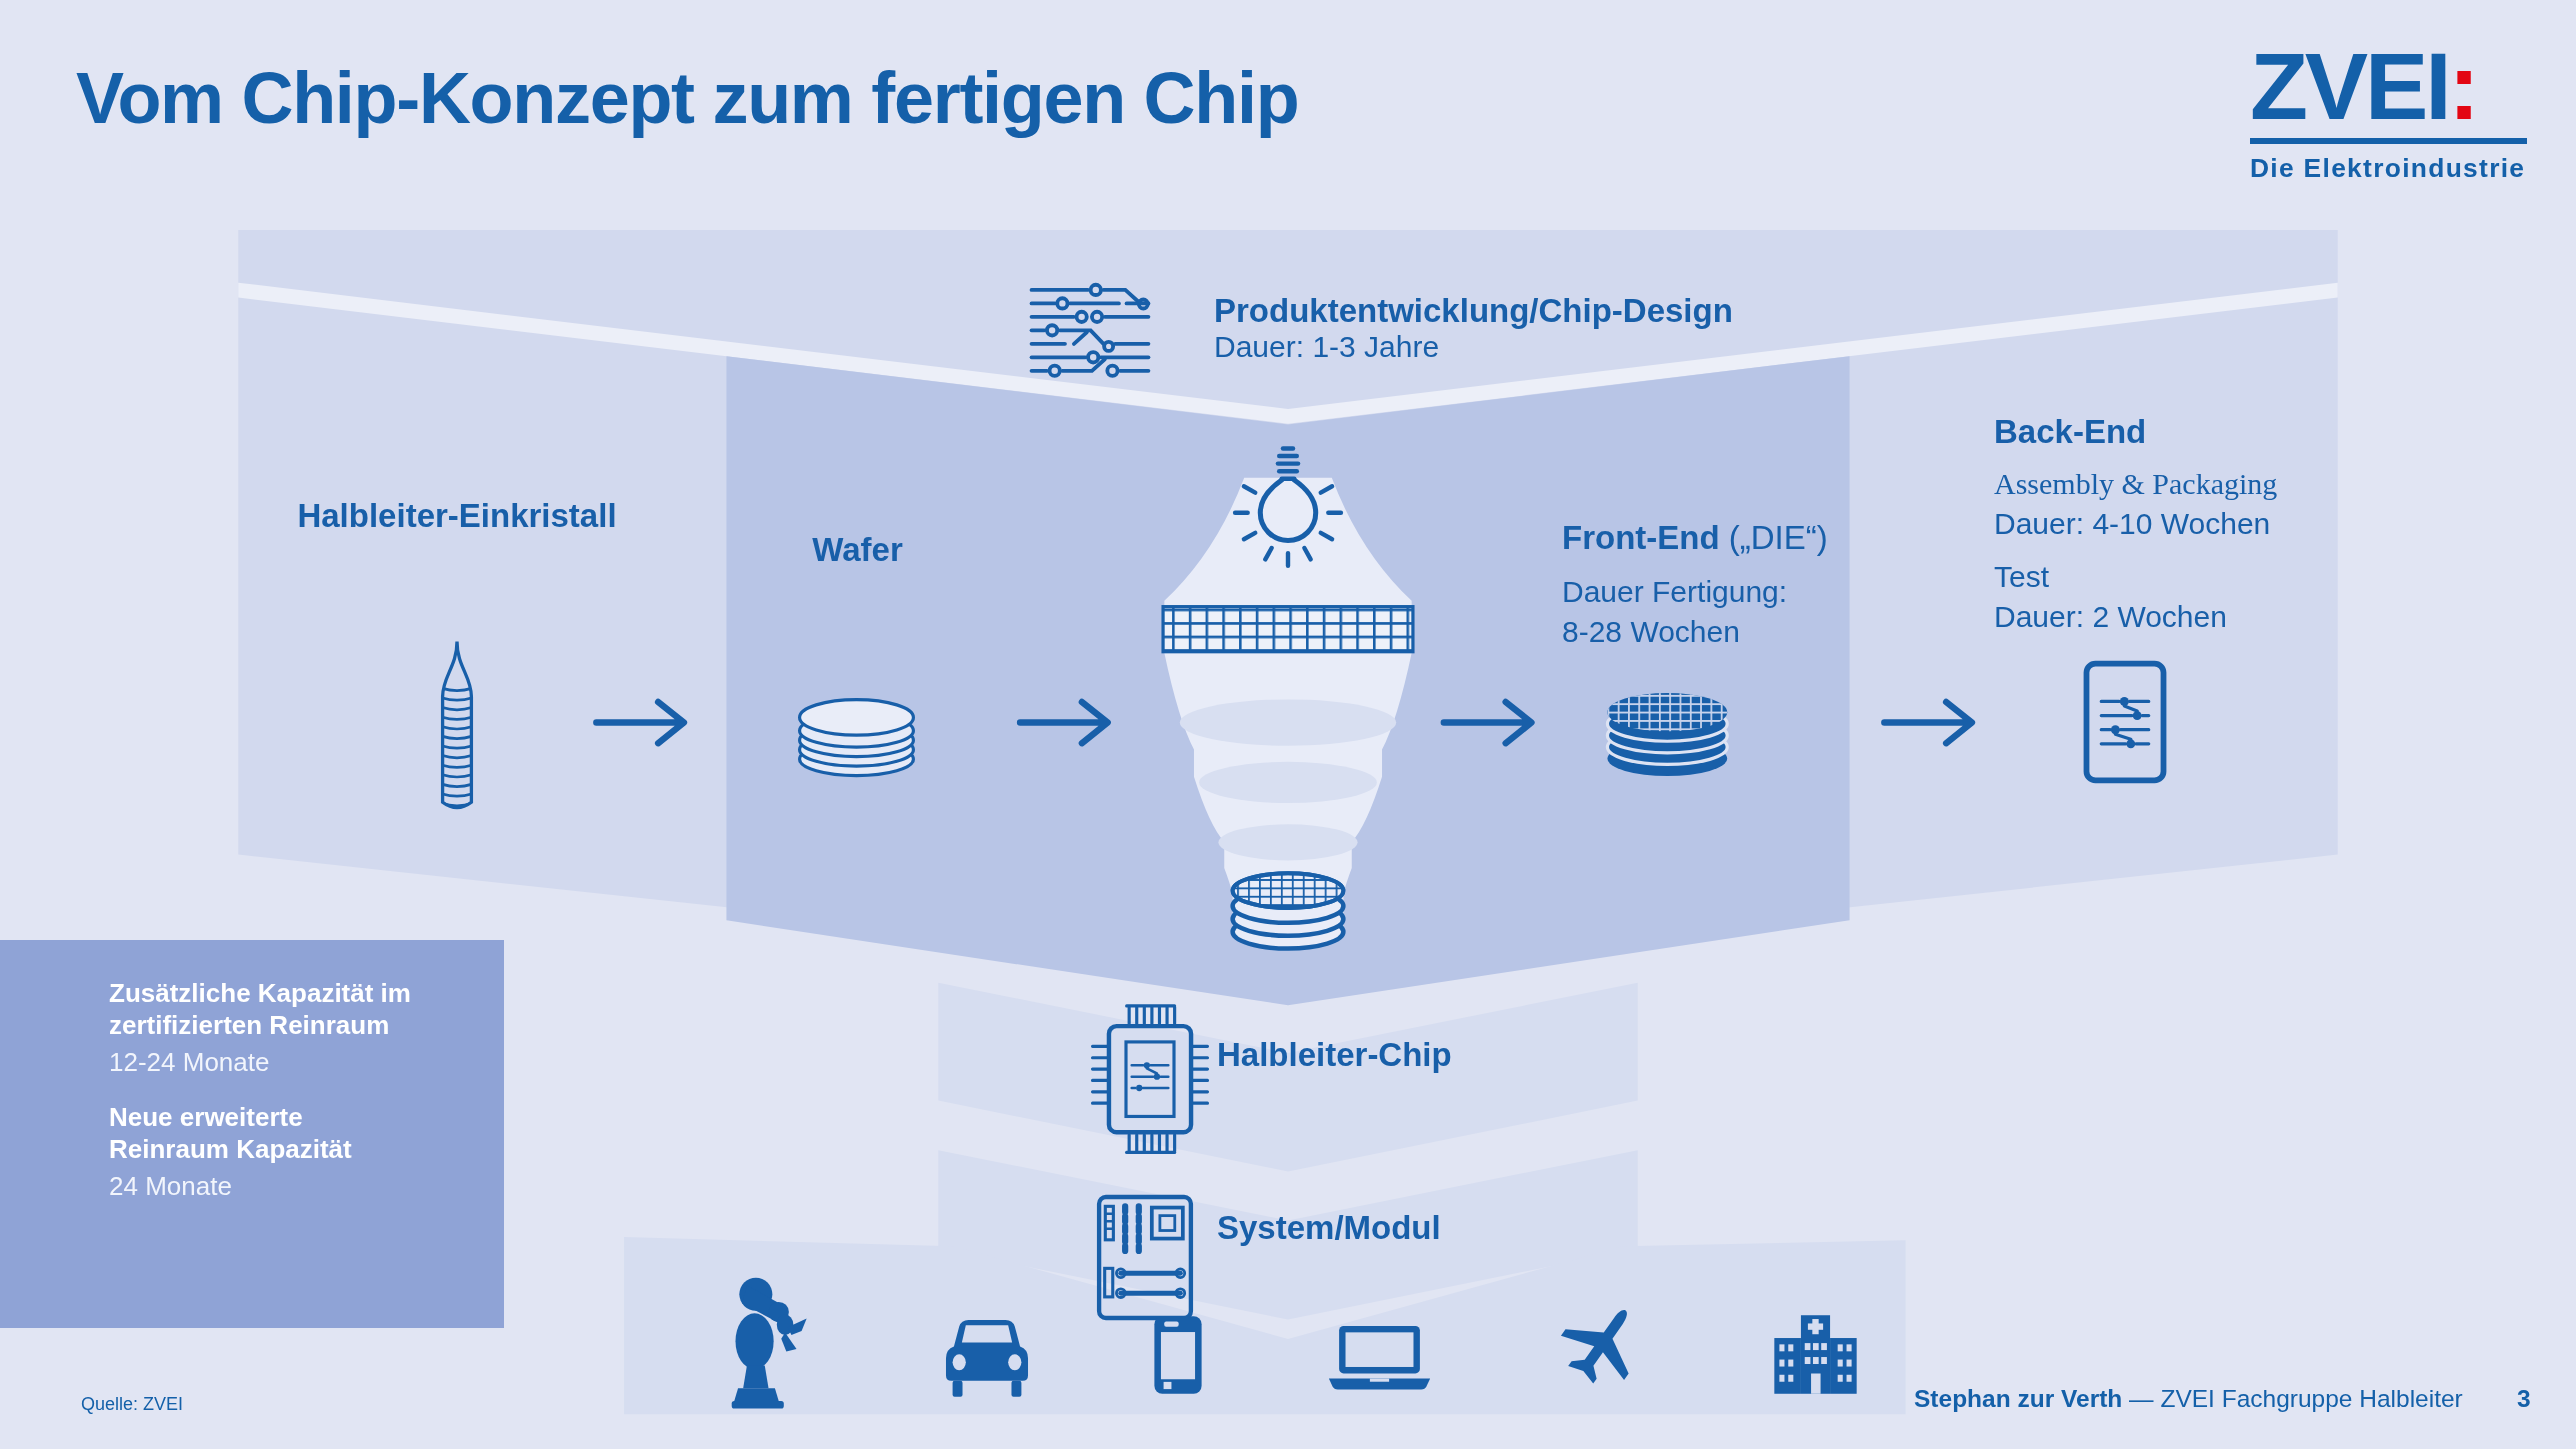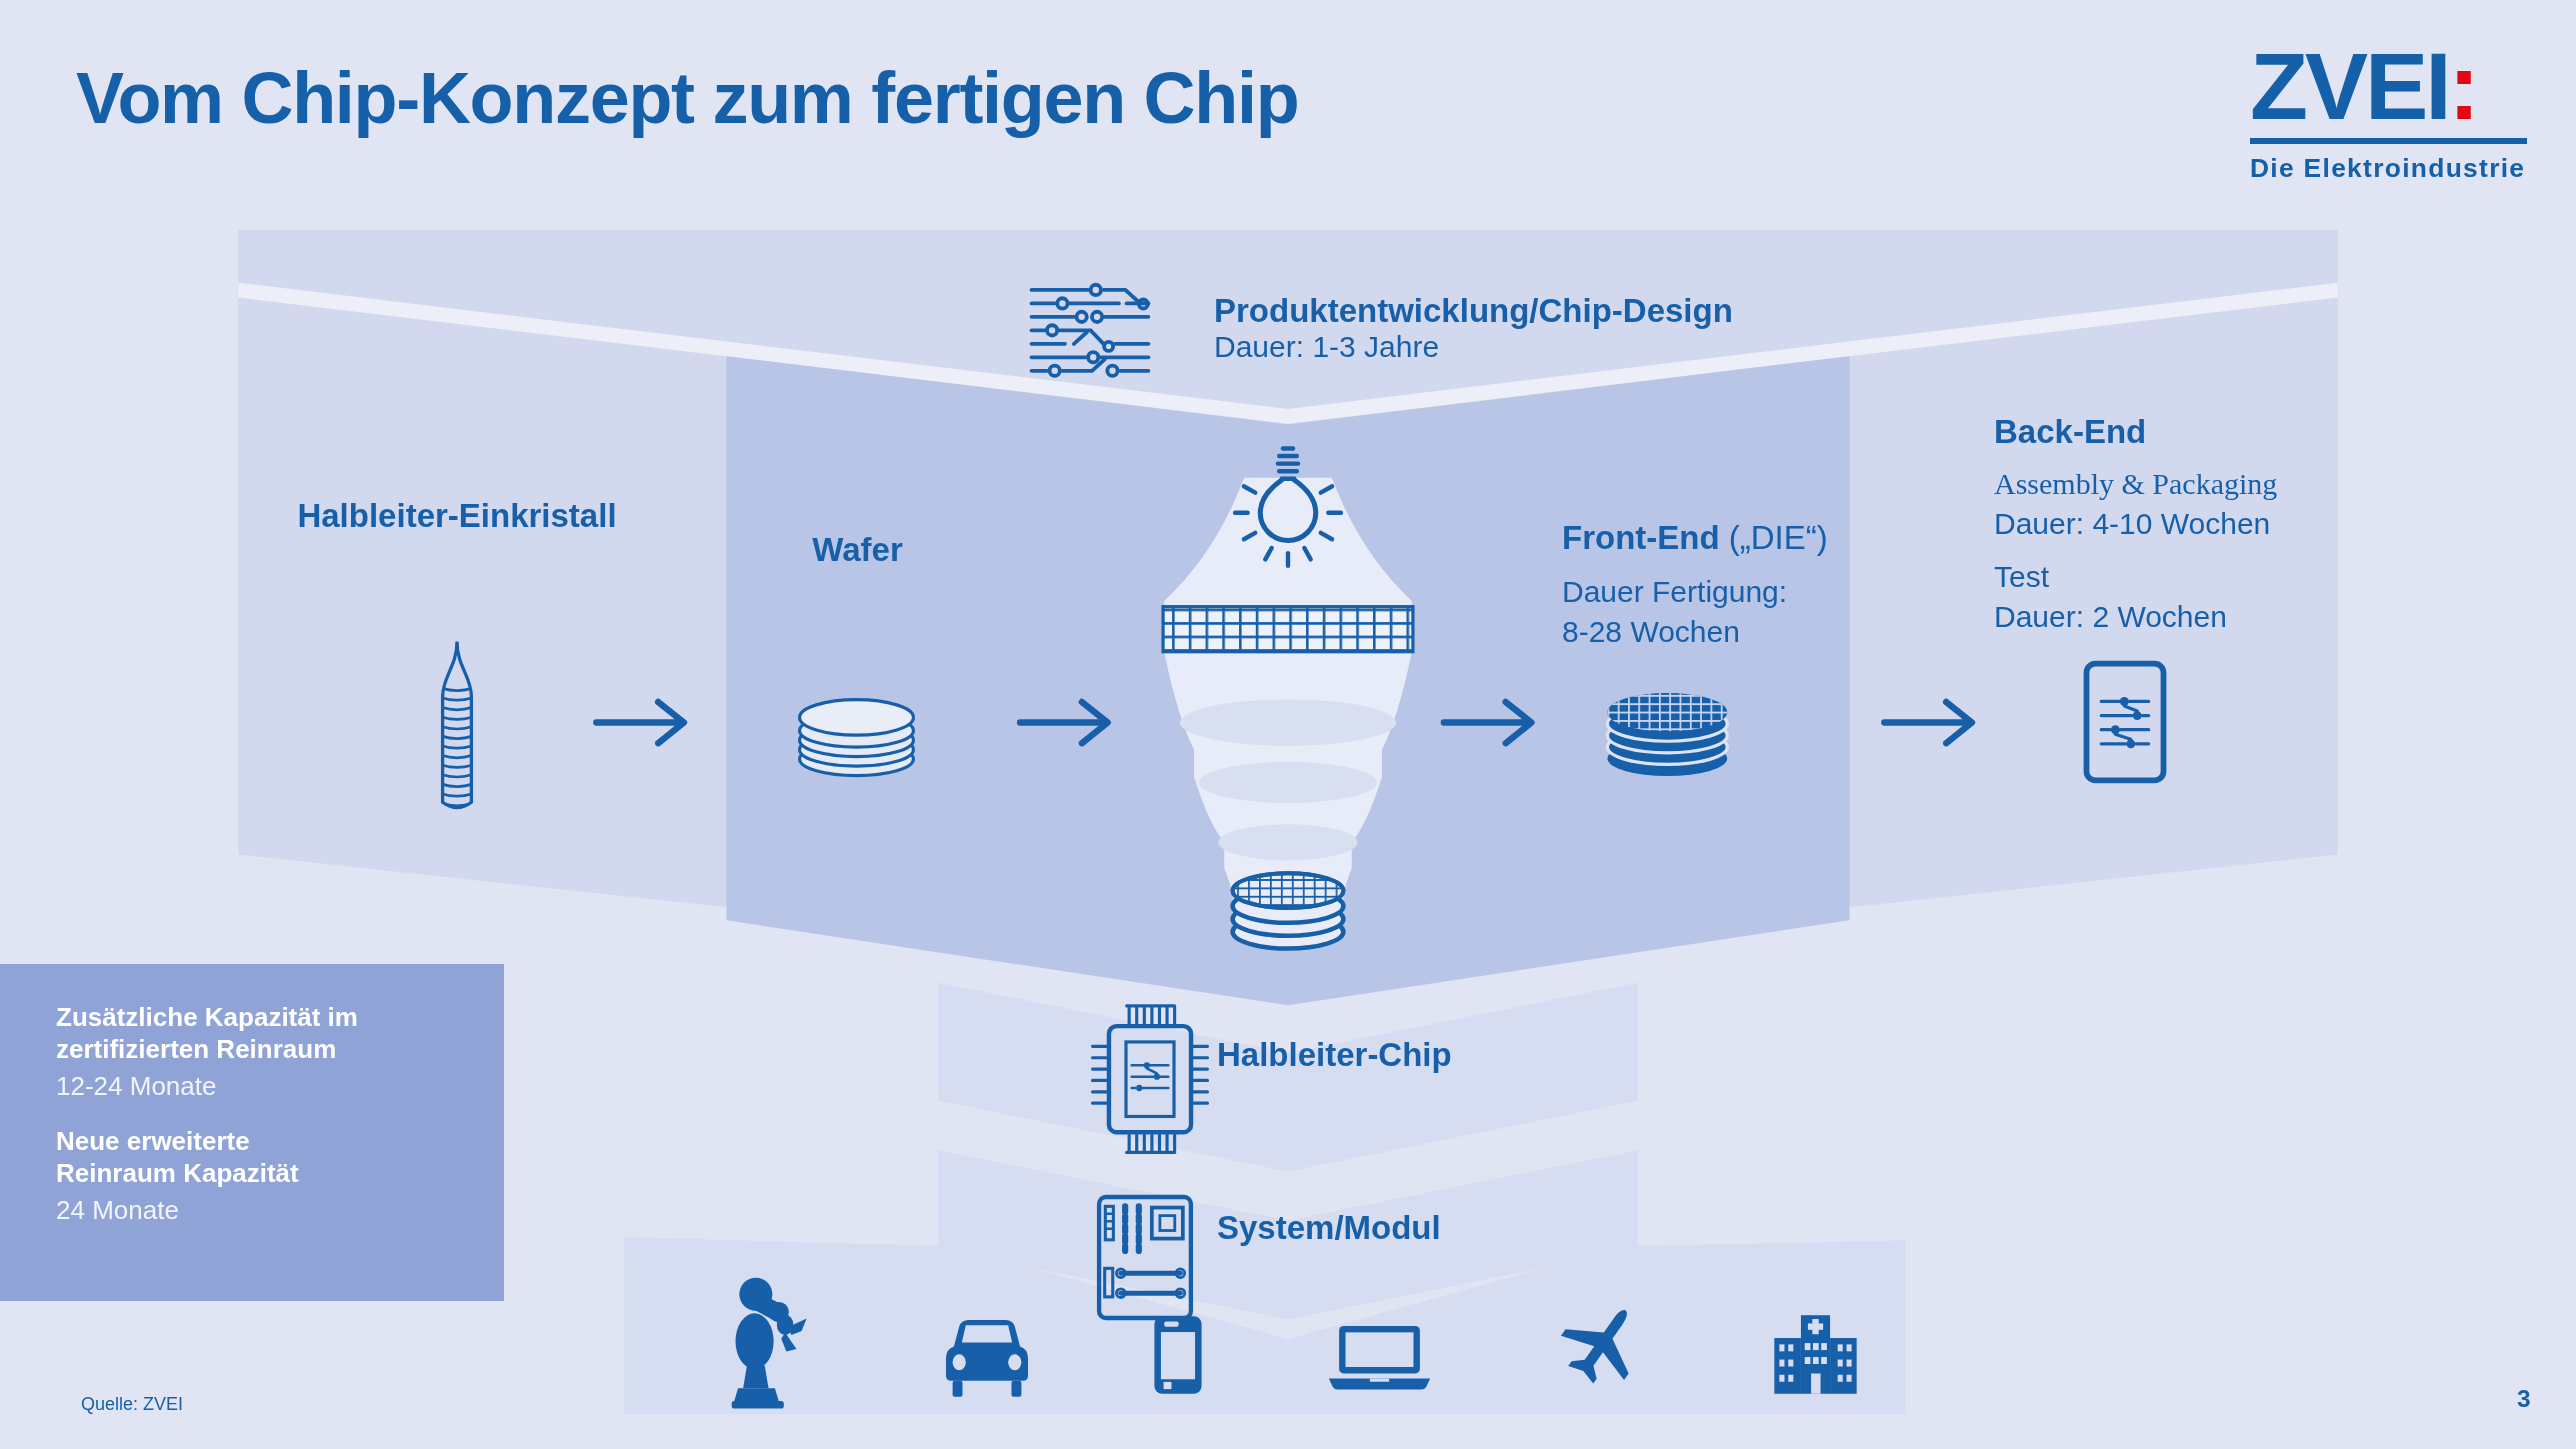--- a/index.html
+++ b/index.html
@@ -16,22 +16,22 @@
     color:#1560A9;white-space:nowrap;
   }
   .h{font-size:33px;font-weight:700;line-height:1.18;white-space:nowrap;}
   .b{font-size:30px;font-weight:400;line-height:1.34;white-space:nowrap;}
   .logo{left:2250px;top:39px;width:277px;}
   .logo-zvei{font-size:95px;font-weight:800;letter-spacing:-3.2px;line-height:1;color:#1460A9;}
   .logo-colon{color:#E30613;}
   .logo-rule{height:5.8px;background:#1460A9;margin-top:3.9px;width:277px;}
   .logo-tag{font-size:26.4px;font-weight:700;letter-spacing:1.3px;margin-top:9px;color:#1460A9;white-space:nowrap;}
   .capbox{
-    left:0px;top:964px;width:504px;height:337px;background:#8FA3D6;color:#ffffff;
-    box-sizing:border-box;padding:37px 26px 0 56px;
+    left:0px;top:940px;width:504px;height:388px;background:#8FA3D6;color:#ffffff;
+    box-sizing:border-box;padding:37px 26px 0 109px;
   }
   .capbox .cb-h{font-size:26px;font-weight:700;line-height:1.24;white-space:nowrap;}
   .capbox .cb-v{font-size:26px;font-weight:400;line-height:1.2;margin-top:5.2px;color:#F2F5FC;white-space:pre;}
   .capbox .cb-item{margin-bottom:23px;}
   .footer{left:1914px;top:1385px;font-size:24.5px;white-space:nowrap;color:#1460A9;}
   .footer .fb{font-weight:700;}
   .pageno{left:2517px;top:1385px;font-size:24.5px;font-weight:700;color:#1460A9;}
   .quelle{left:81px;top:1394px;font-size:18px;font-weight:400;color:#1460A9;}
   svg{display:block;}
 </style>
@@ -362,16 +362,19 @@
       <rect x="110" y="46" width="8" height="11"></rect>
         <rect x="124" y="46" width="8" height="11"></rect>
       <rect x="110" y="70" width="8" height="11"></rect>
         <rect x="124" y="70" width="8" height="11"></rect>
       <rect x="110" y="94" width="8" height="11"></rect>
         <rect x="124" y="94" width="8" height="11"></rect>
     </g>
   </svg>
 
   <div class="abs quelle">Quelle: ZVEI</div>
+  <div class="abs footer">
+    <span class="fb">Stephan zur Verth</span><span> — </span><span>ZVEI Fachgruppe Halbleiter</span>
+  </div>
   <div class="abs pageno">3</div>
 
 </div>
 
 
 </body></html>

